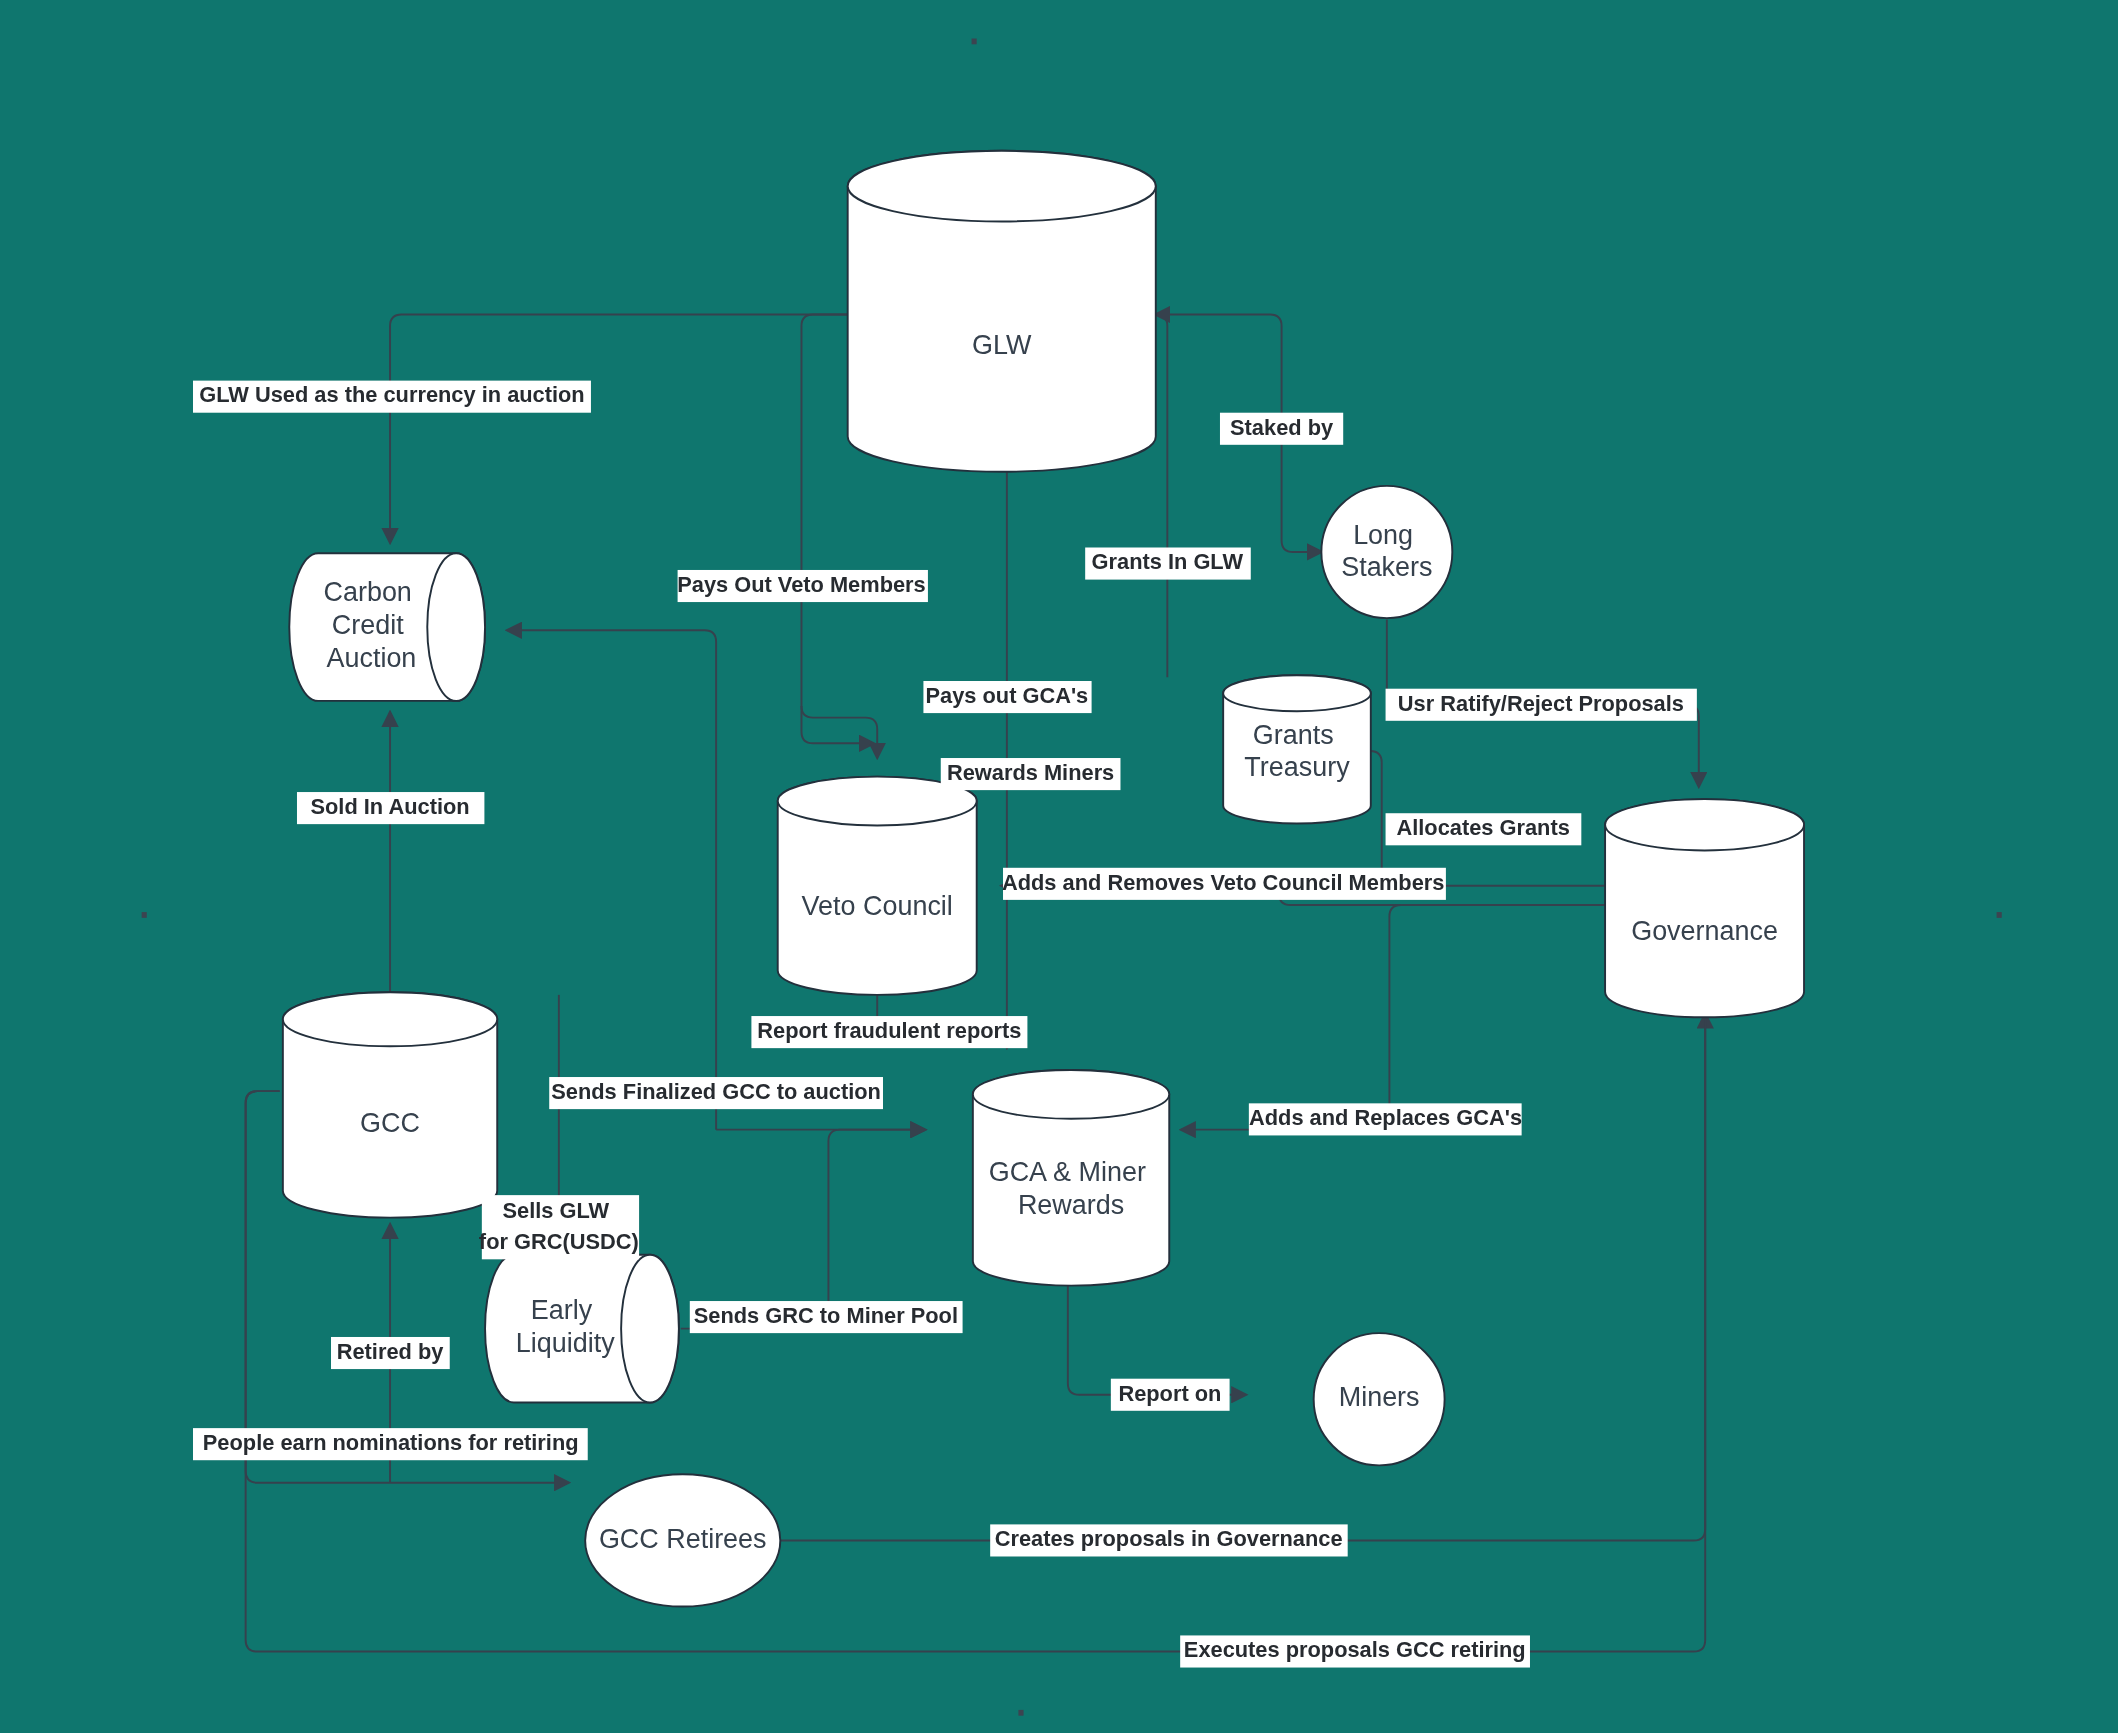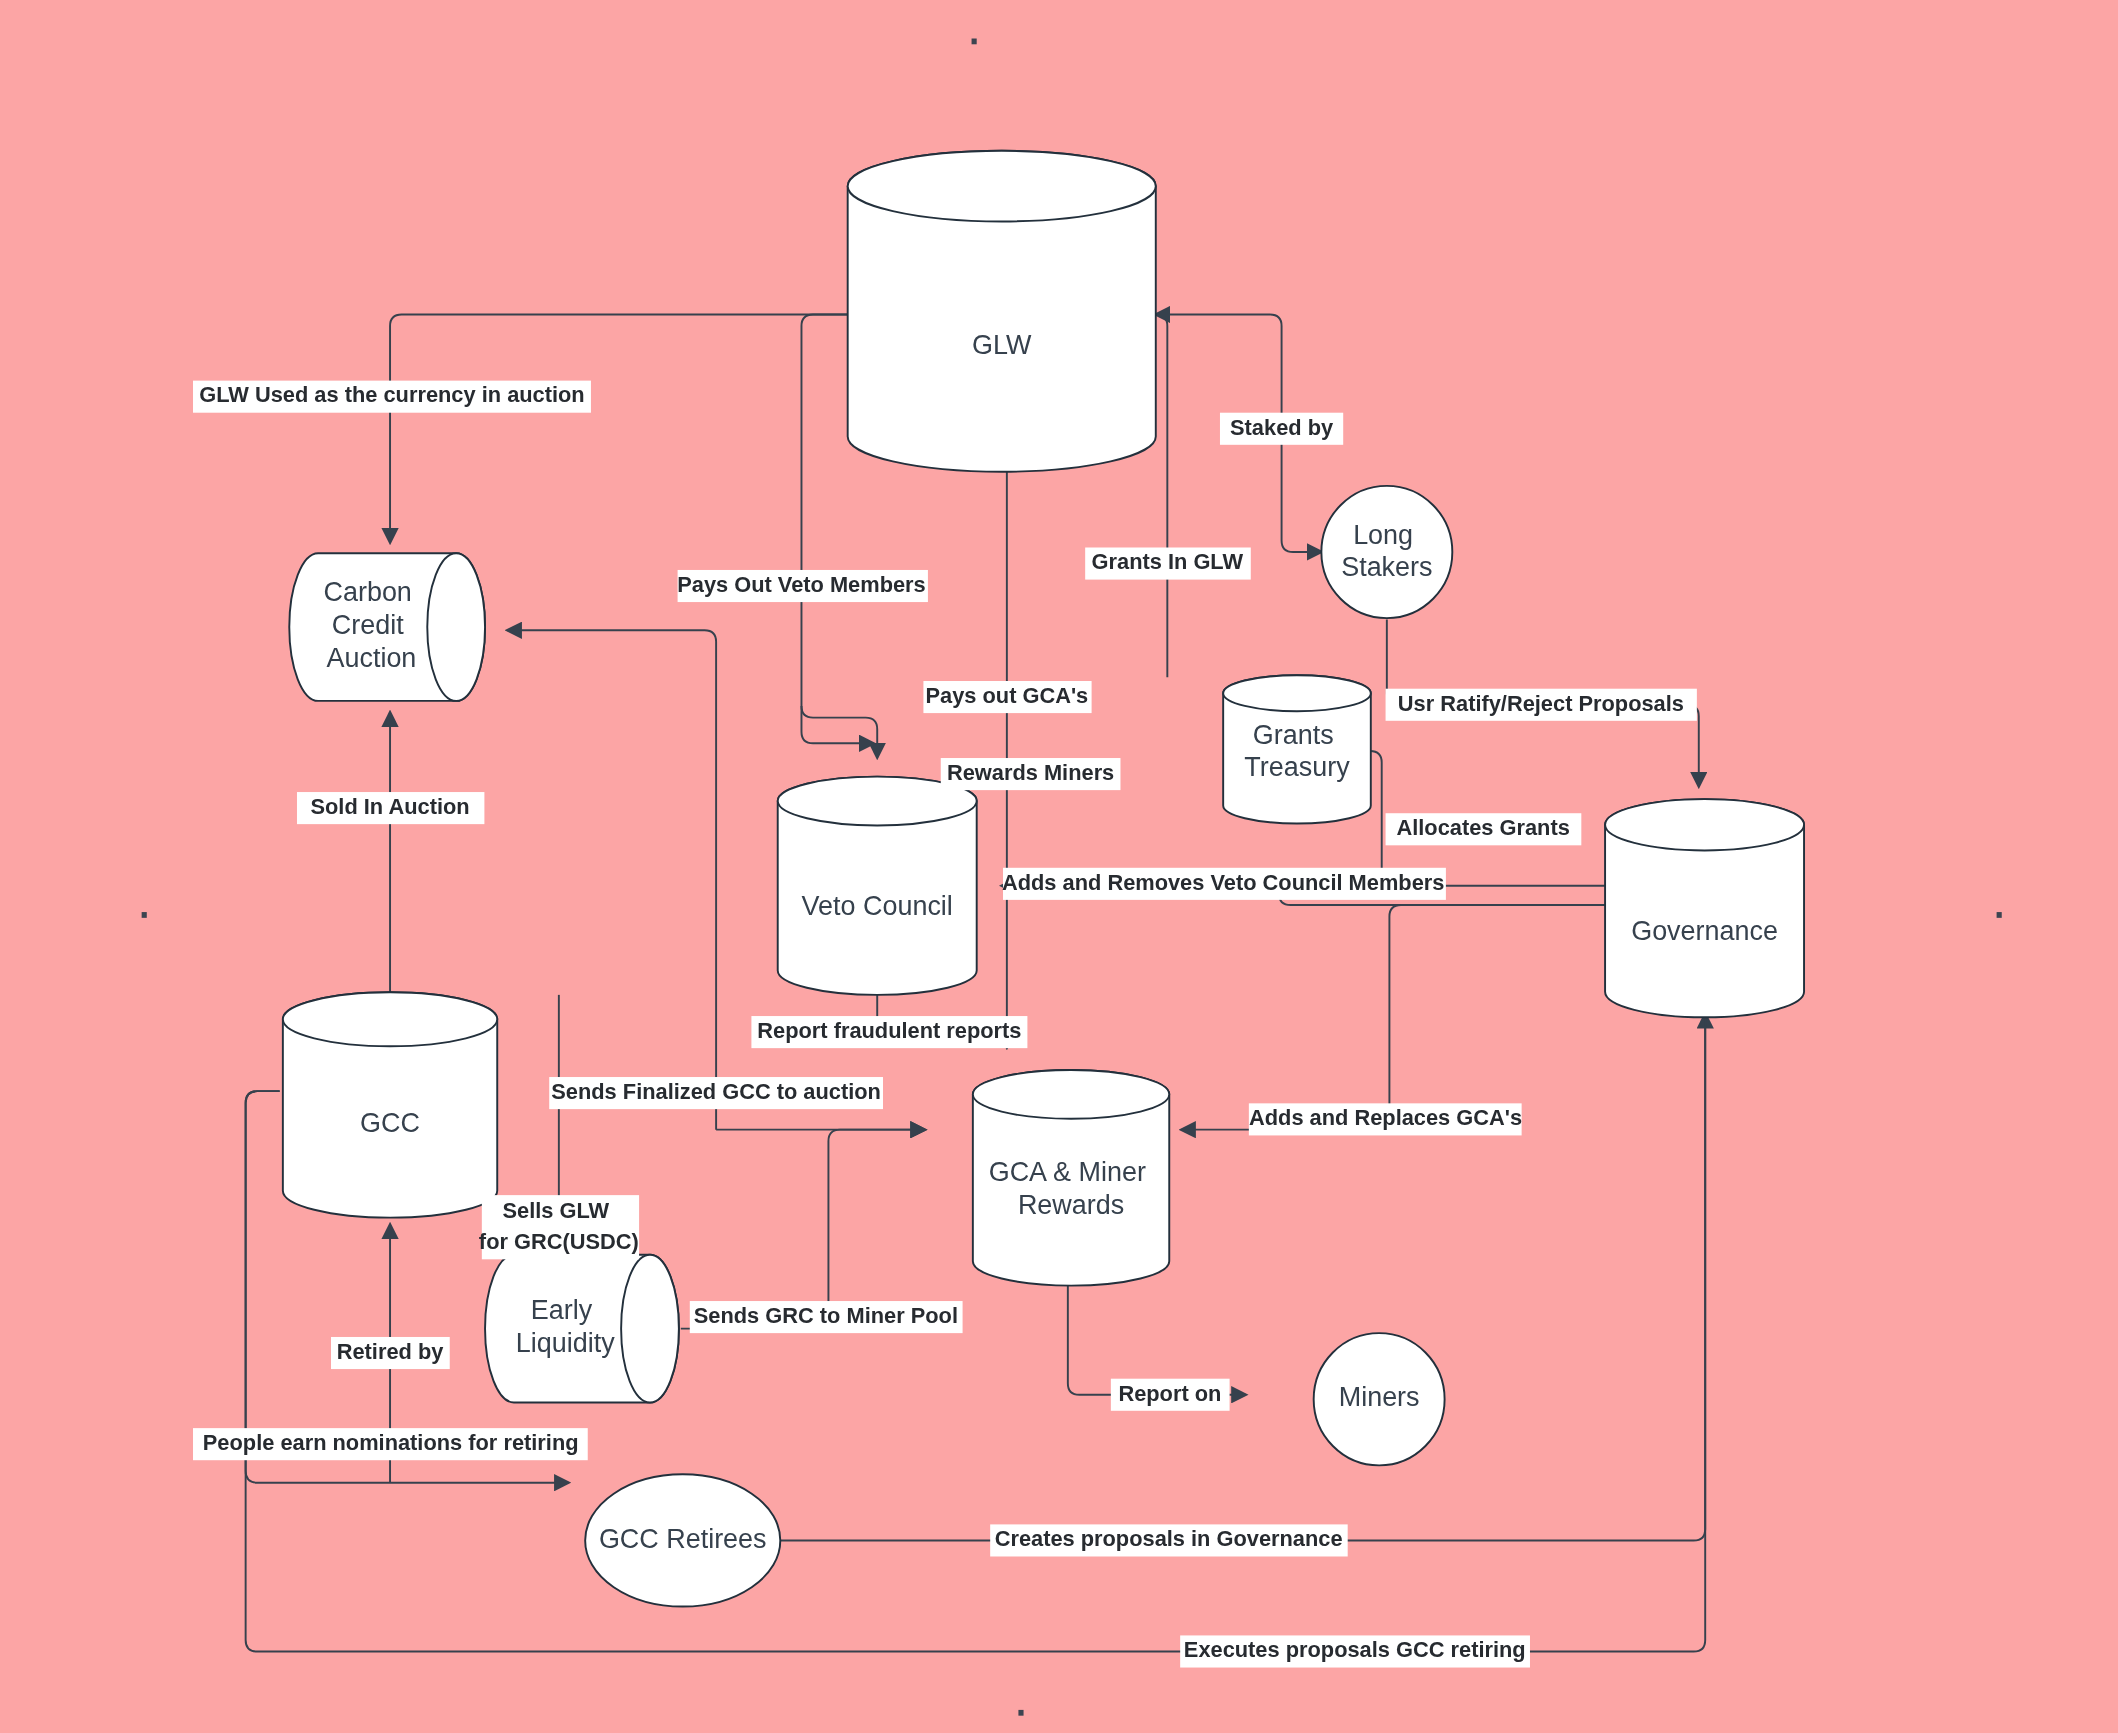--- a/index.html
+++ b/index.html
@@ -10,21 +10,21 @@
   body {
     width: 2119px;
     height: 1733px;
     font-family: "Liberation Sans", sans-serif;
     overflow: hidden;
   }
   #diagram-root {
     position: relative;
     width: 2119px;
     height: 1733px;
-    background: #fca5a5;
+    background: #0f766e;
   }
   svg#flow {
     display: block;
     width: 2119px;
     height: 1733px;
   }
   .node-shape {
     fill: #ffffff;
     stroke: #23303c;
     stroke-width: 3;

